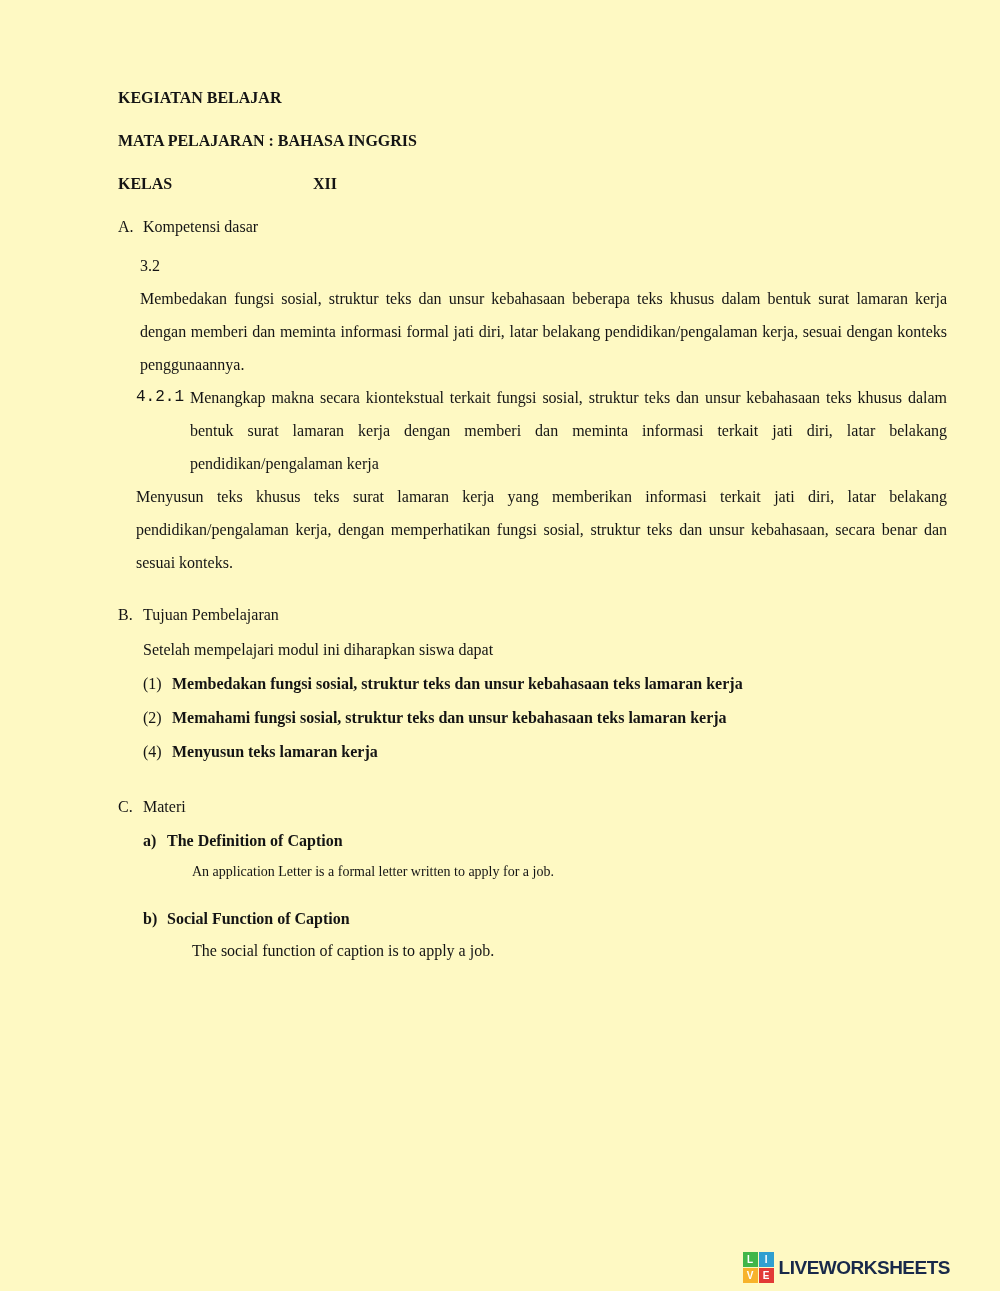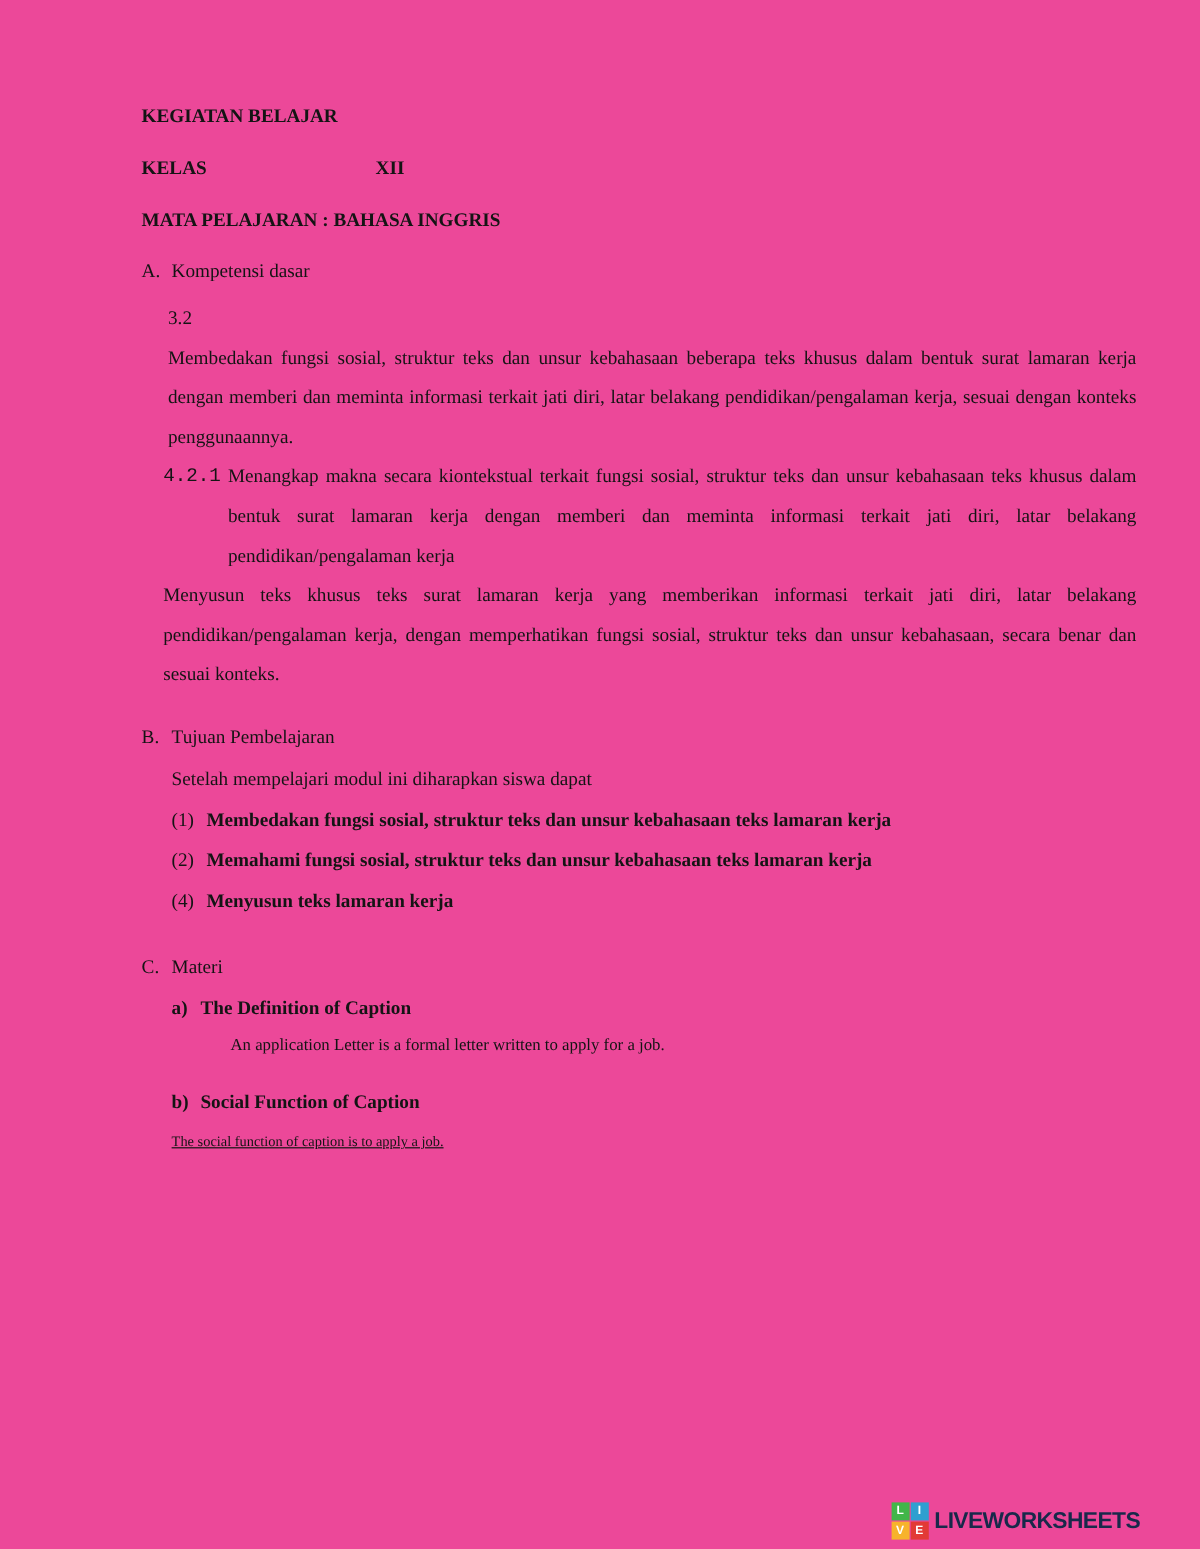--- a/index.html
+++ b/index.html
@@ -1,21 +1,21 @@
 <!DOCTYPE html>
 <html><head>
 <meta charset="utf-8">
 <style>
   html,body{margin:0;padding:0;background:#ffffff;}
   .page{
     position:relative;
     width:1000px;
     height:1291px;
     margin:0 auto;
-    background:#ec4899;
+    background:#fef9c3;
     font-family:"Liberation Serif", serif;
     font-size:16px;
     color:#141414;
     overflow:hidden;
   }
   .content{
     padding:88px 53px 0 118px;
   }
   .h-line{
     font-weight:bold;
@@ -56,24 +56,24 @@
     margin-bottom:12px;
   }
   .c-sub-head .lbl{width:24px;flex:none;}
   .c-body-a{
     margin-left:49px;
     font-size:14px;
     line-height:18px;
     margin-bottom:28px;
   }
   .c-body-b{
-    font-size:12px;
+    margin-left:49px;
+    font-size:16px;
     line-height:20px;
     margin-bottom:0;
-    text-decoration:underline;
   }
   .c-sub + .c-sub{margin-top:20px;}
   
   .footer-logo{
     position:absolute;
     right:50px;
     bottom:8px;
     display:flex;
     align-items:center;
     gap:5px;
@@ -104,33 +104,33 @@
     letter-spacing:-0.5px;
   }
 </style>
 </head>
 <body>
 
 <div class="page">
   <div class="content">
 
     <div class="h-line">KEGIATAN BELAJAR</div>
+    <div class="h-line">MATA PELAJARAN : BAHASA INGGRIS</div>
     <div class="h-line">
       <span class="kelas-label">KELAS</span><span>XII</span>
     </div>
-    <div class="h-line">MATA PELAJARAN : BAHASA INGGRIS</div>
 
     <div class="section secA">
       <div class="sec-title">
         <span class="lbl">A.</span>
         <span>Kompetensi dasar</span>
       </div>
       <div class="a-item n2">
         <span class="num">3.2</span>
-        <span class="txt">Membedakan fungsi sosial, struktur teks dan unsur kebahasaan beberapa teks khusus dalam bentuk surat lamaran kerja dengan memberi dan meminta informasi terkait jati diri, latar belakang pendidikan/pengalaman kerja, sesuai dengan konteks penggunaannya.</span>
+        <span class="txt">Membedakan fungsi sosial, struktur teks dan unsur kebahasaan beberapa teks khusus dalam bentuk surat lamaran kerja dengan memberi dan meminta informasi formal jati diri, latar belakang pendidikan/pengalaman kerja, sesuai dengan konteks penggunaannya.</span>
       </div>
       <div class="a-item n3">
         <span class="num">4.2.1</span>
         <span class="txt">Menangkap makna secara kiontekstual terkait fungsi sosial, struktur teks dan unsur kebahasaan teks khusus  dalam bentuk surat lamaran kerja dengan memberi dan meminta informasi terkait jati diri, latar belakang pendidikan/pengalaman kerja</span>
       </div>
       <div class="a-item n3">
         <span class="txt">Menyusun teks khusus teks surat lamaran kerja yang memberikan informasi terkait jati diri, latar belakang pendidikan/pengalaman kerja, dengan memperhatikan fungsi sosial, struktur teks dan unsur kebahasaan, secara benar dan  sesuai konteks.</span>
       </div>
     </div>
 

